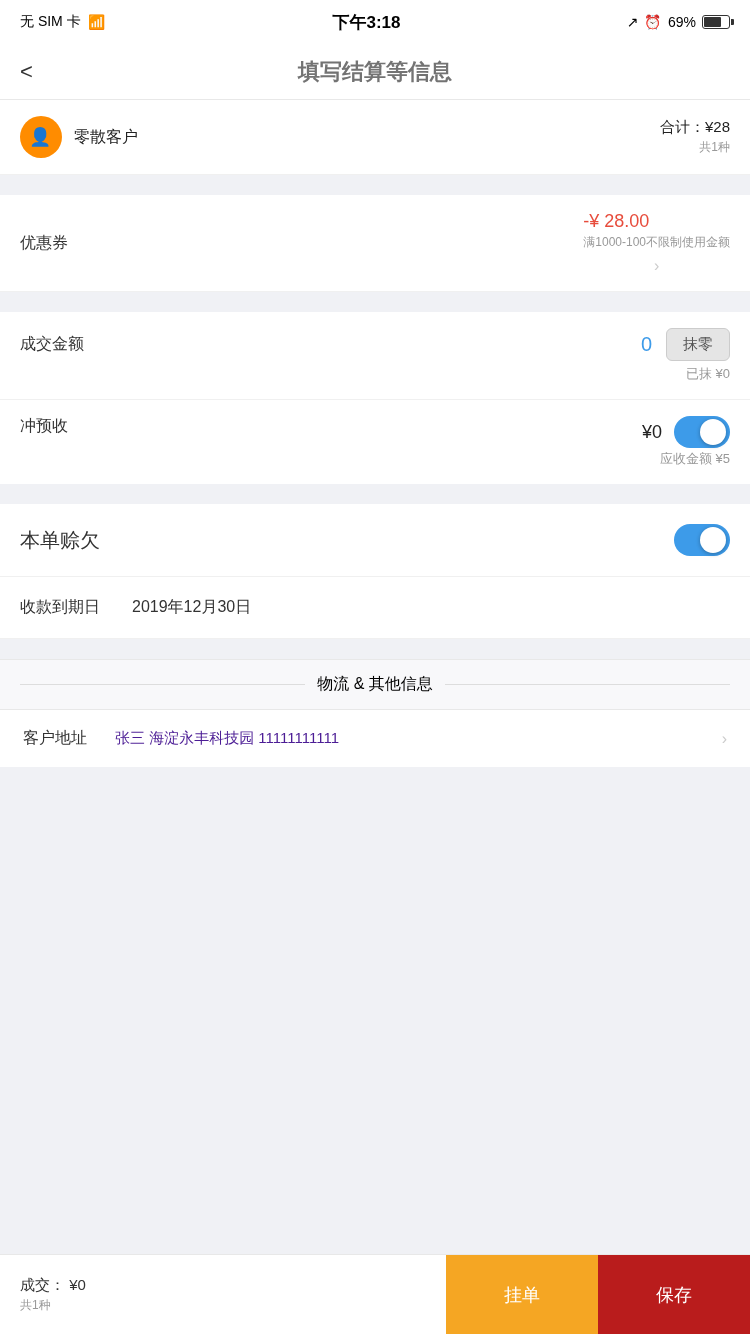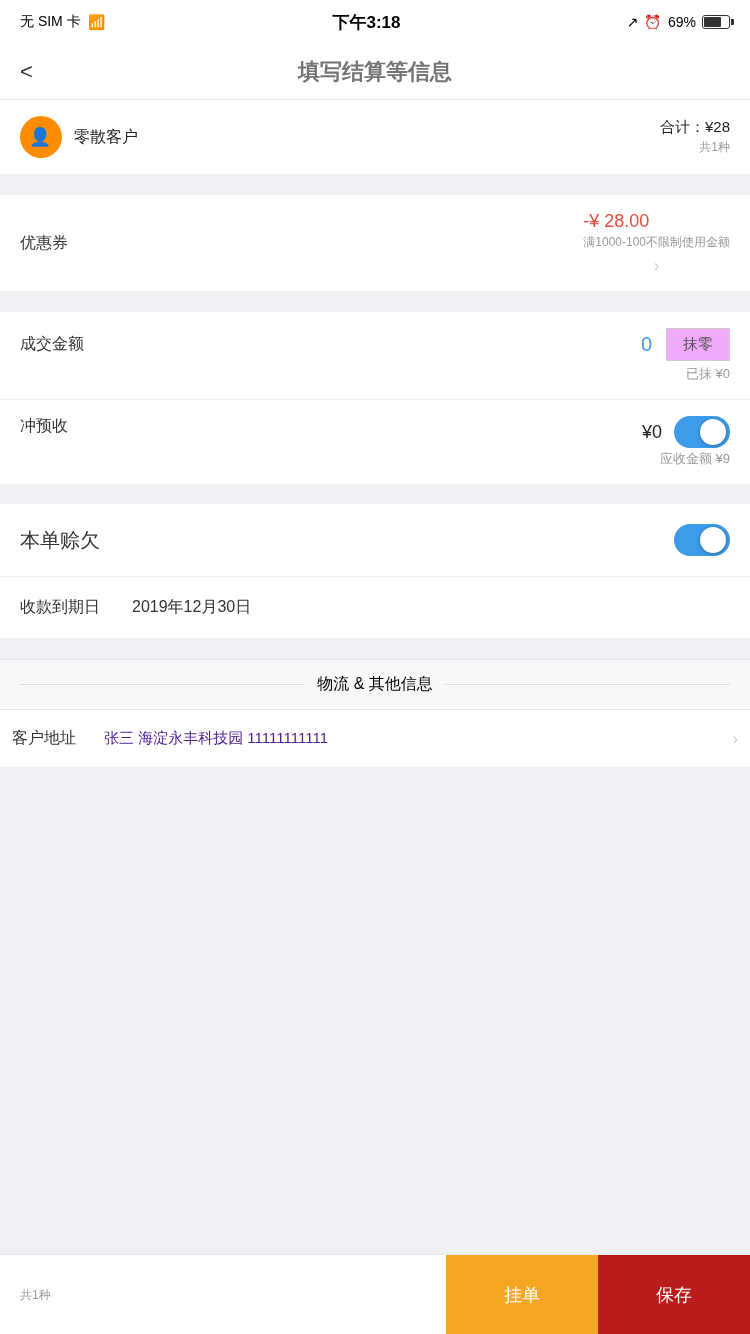--- a/index.html
+++ b/index.html
@@ -131,24 +131,24 @@
       font-weight: 500;
     }
     .row-chevron {
       color: #ccc;
       font-size: 16px;
     }
 
     
     .round-zero-btn {
       border: 1.5px solid #ccc;
-      background: #f0abfc;
+      background: #e5e5e5;
       color: #555;
       padding: 6px 16px;
-      border-radius: 0;
+      border-radius: 6px;
       font-size: 15px;
       cursor: pointer;
     }
 
     
     .toggle {
       width: 56px; height: 32px;
       background: #3d9be9;
       border-radius: 16px;
       position: relative;
@@ -295,21 +295,21 @@
     .divider-line::before, .divider-line::after {
       content: '';
       flex: 1;
       height: 1px;
       background: #ddd;
     }
 
     
     .address-section {
       background: #fff;
-      padding: 18px 12px;
+      padding: 18px 23px;
       display: flex;
       align-items: center;
       justify-content: center;
     }
     .address-label {
       font-size: 16px;
       color: #333;
       min-width: 80px;
     }
     .address-value {
@@ -440,21 +440,21 @@
 
     <div class="prepay-section">
       <div class="prepay-top">
         <div class="row-label">冲预收</div>
         <div style="display:flex; align-items:center;">
           <div class="prepay-value">¥0</div>
           <div class="toggle"></div>
         </div>
       </div>
       <div class="prepay-bottom">
-        <div class="prepay-sub">应收金额 ¥9</div>
+        <div class="prepay-sub">应收金额 ¥5</div>
       </div>
     </div>
   </div>
 
   <div class="gray-sep"></div>
 
   <div class="section">
     <div class="debt-section">
       <div class="debt-label">本单赊欠</div>
       <div class="toggle"></div>
@@ -483,17 +483,21 @@
       <div class="row-chevron">›</div>
     </div>
   </div>
 
   <div class="empty-space"></div>
 
 </div>
 
 <div class="bottom-bar">
   <div class="bottom-info">
+    <div class="bottom-deal">
+      <span>成交：</span>
+      <span>¥0</span>
+    </div>
     <div class="bottom-count">共1种</div>
   </div>
   <div class="bottom-btn btn-hang">挂单</div>
   <div class="bottom-btn btn-save">保存</div>
 </div>
 
 </body></html>

